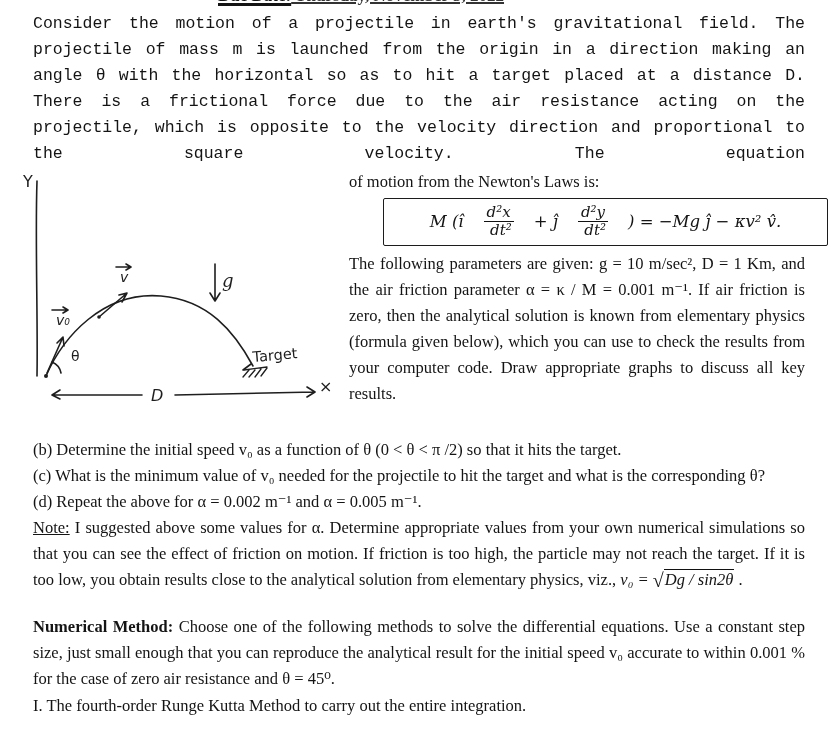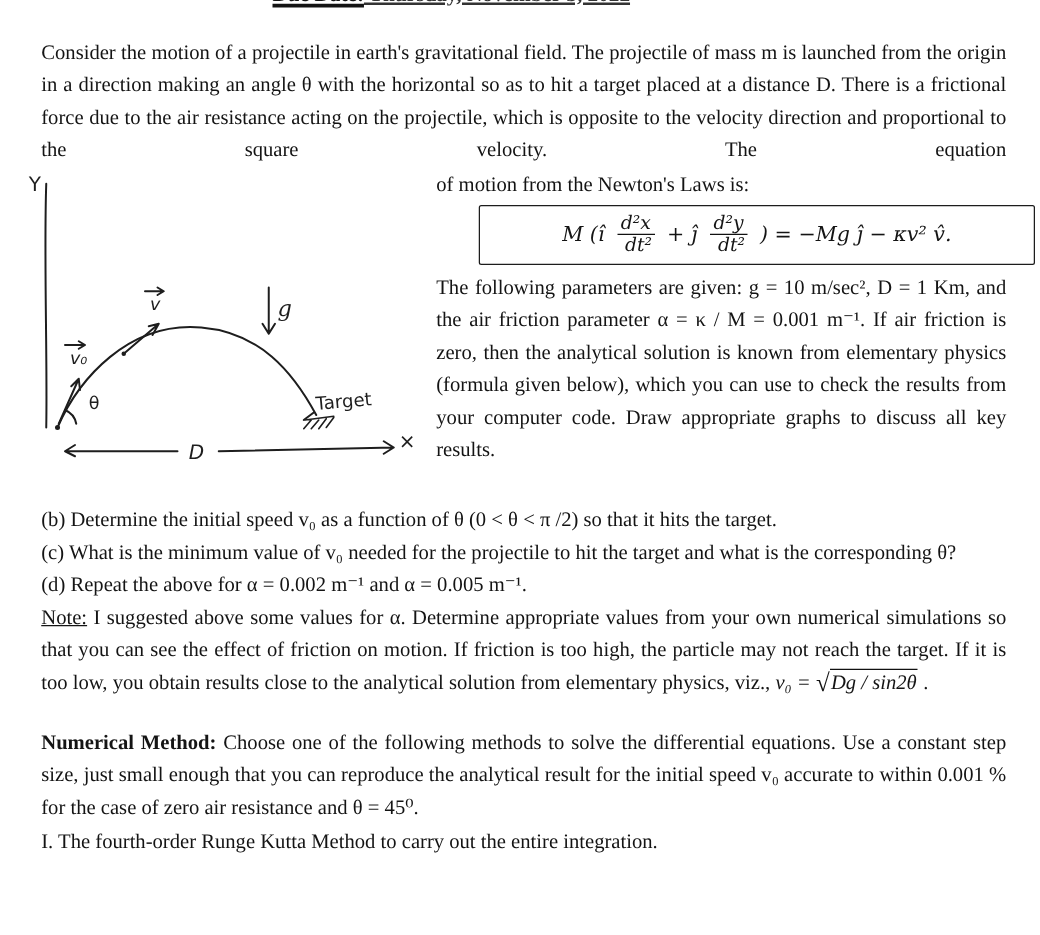--- a/index.html
+++ b/index.html
@@ -12,31 +12,31 @@
   .page { height: 748px; box-sizing: border-box; padding: 0 27px 0 33px; overflow: hidden; }
   p { margin: 0; line-height: 26px; text-align: justify; }
 
   
   .top-clip { height: 9px; overflow: hidden; position: relative; }
   .due { position: absolute; top: -15px; left: 185px; white-space: nowrap;
          font-weight: bold; font-size: 17px; line-height: 22px; }
   .due-label { text-decoration: underline; text-decoration-thickness: 3px; }
   .due-rest  { text-decoration: underline; text-decoration-thickness: 1.5px; color:#333; }
 
-  .intro { margin-top: 20px; text-align: justify; text-align-last: justify; }
+  .intro { margin-top: 2px; text-align: justify; text-align-last: justify; font-family: Liberation Mono, monospace; }
 
   .fig-row { display: flex; margin-top: 2px; }
   .figure { flex: none; width: 330px; margin-left: -18px; }
   .figure svg { display: block; }
   .right-col { flex: 1; min-width: 0; padding-left: 4px; }
 
   .eq-box {
     border: 1.6px solid #1c1c1c; border-radius: 2px;
     margin: 3px -23px 5px 34px;
-    display: flex; align-items: center; justify-content: center; gap: 10px;
+    display: flex; align-items: center; justify-content: center; gap: 20px;
     padding: 5px 4px;
     font-style: italic; font-family: "DejaVu Serif", "Liberation Serif", serif;
     font-size: 16.5px;
   }
   .frac { display: inline-flex; flex-direction: column; align-items: flex-end;
           font-size: 15px; line-height: 1.15; }
   .frac .num { border-bottom: 1.3px solid #111; padding: 0 3px; }
   .frac .den { padding: 0 2px; }
 
   .item { }

